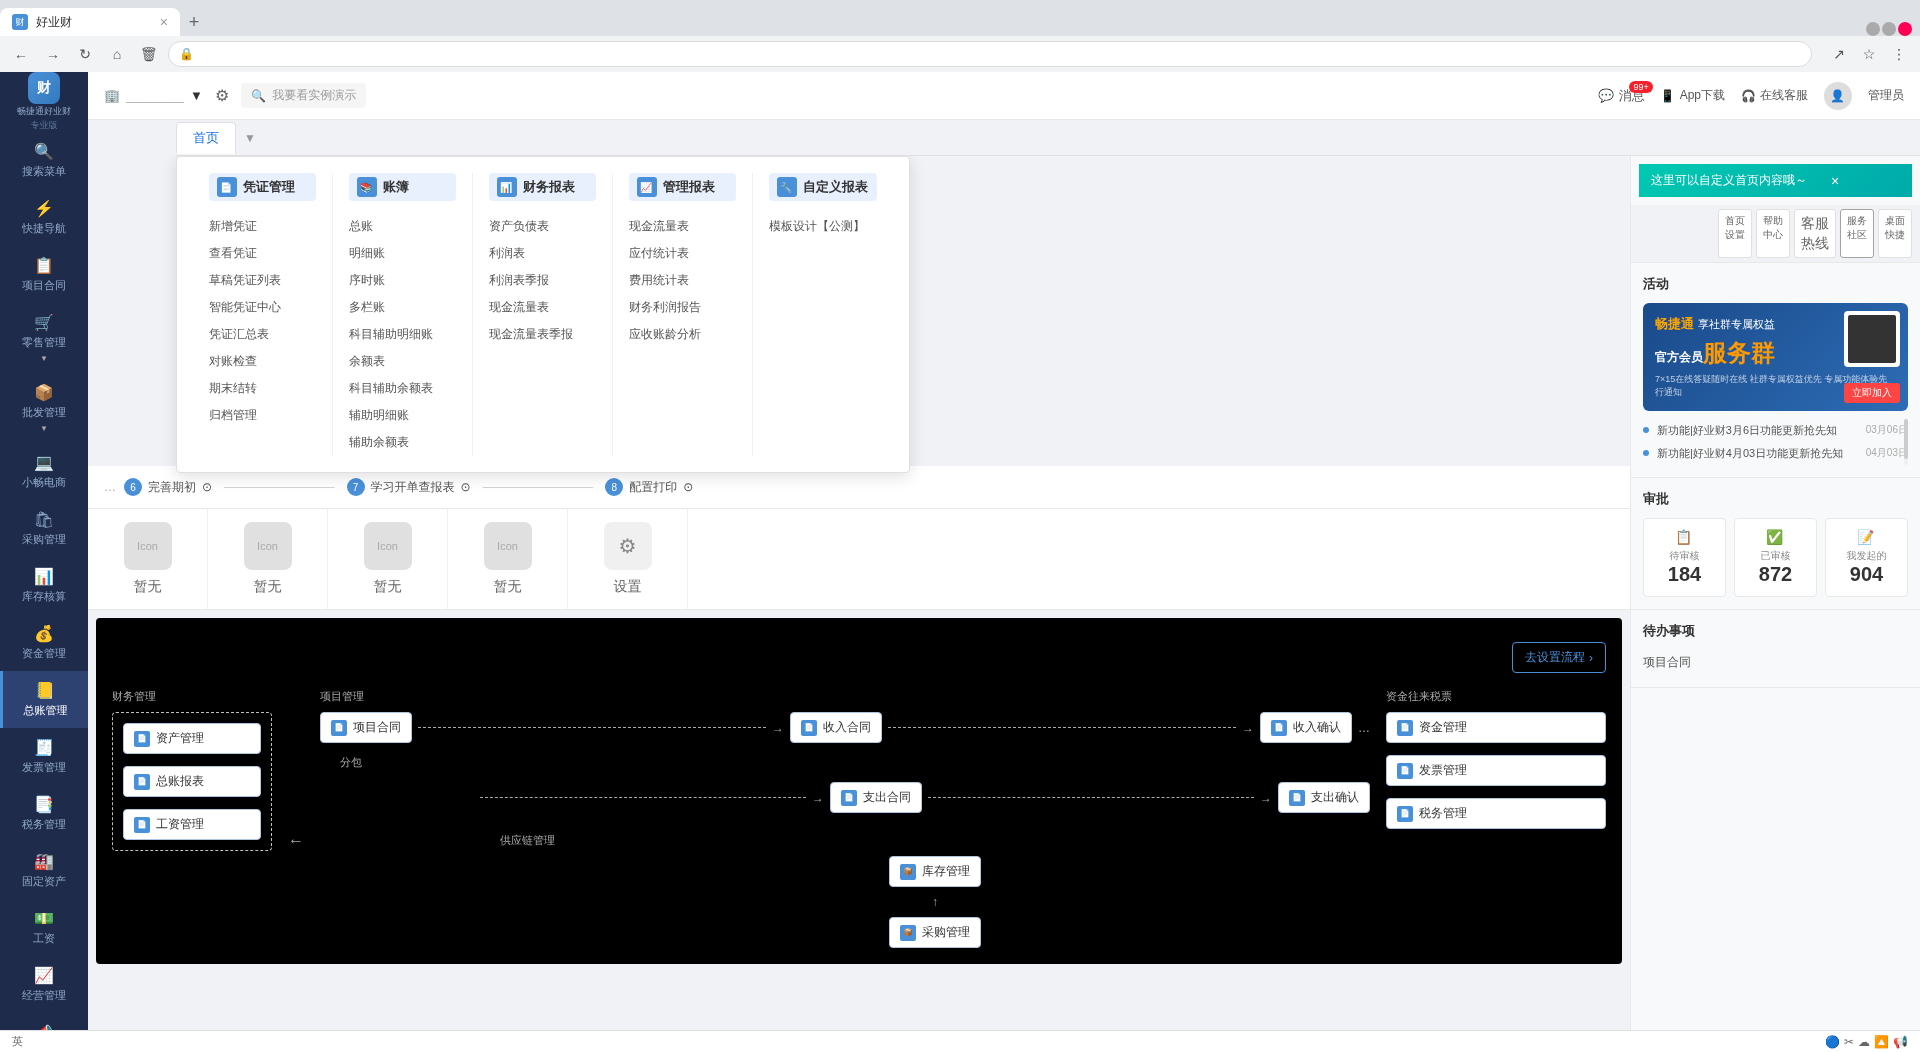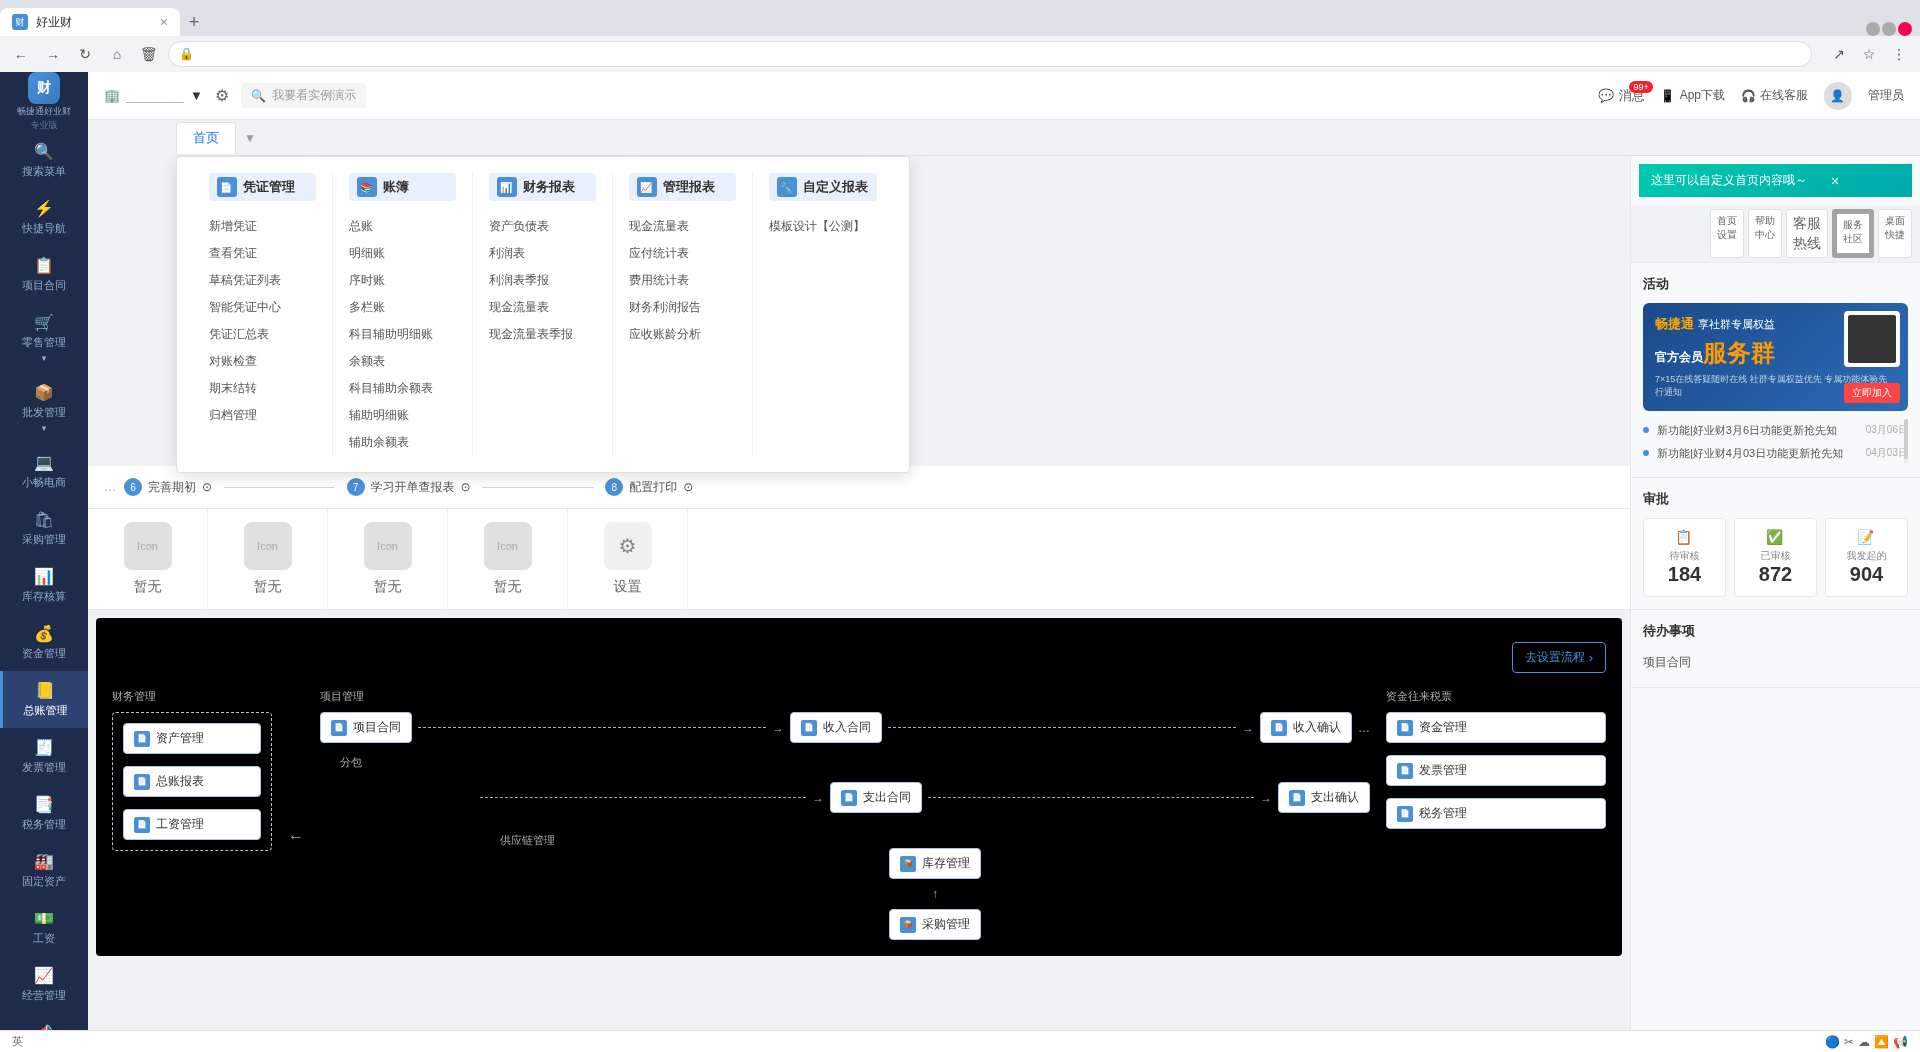--- a/index.html
+++ b/index.html
@@ -456,21 +456,21 @@
                       <span>支出合同</span>
                     </div>
                     <div style="flex:1;height:1px;border-top:1px dashed #aaa;"></div>
                     <div style="color:#aaa;">→</div>
                     <div class="process-box">
                       <div class="process-box-icon">📄</div>
                       <span>支出确认</span>
                     </div>
                   </div>
 
-                  <div style="display:flex;flex-direction:column;align-items:center;margin-left:180px;margin-top:8px;">
+                  <div style="display:flex;flex-direction:column;align-items:center;margin-left:180px;margin-top:8px;gap:8px;">
                     <div style="color:#aaa;font-size:11px;align-self:flex-start;margin-left:0;">供应链管理</div>
                     <div style="display:flex;flex-direction:column;align-items:center;gap:8px;">
                       <div class="process-box">
                         <div class="process-box-icon">📦</div>
                         <span>库存管理</span>
                       </div>
                       <div style="color:#aaa;">↑</div>
                       <div class="process-box">
                         <div class="process-box-icon">📦</div>
                         <span>采购管理</span>
@@ -508,21 +508,21 @@
           <div class="custom-tooltip" style="position:relative;right:auto;top:auto;">
             <span>这里可以自定义首页内容哦～</span>
             <span class="tooltip-close">×</span>
           </div>
         </div>
 
         <div style="display:flex;gap:4px;padding:4px 8px;background:#f0f2f5;border-bottom:1px solid #e8e8e8;justify-content:flex-end;">
           <div style="font-size:10px;color:#666;padding:4px 6px;background:#fff;border:1px solid #e0e0e0;border-radius:3px;cursor:pointer;text-align:center;line-height:1.4;">首页<br>设置</div>
           <div style="font-size:10px;color:#666;padding:4px 6px;background:#fff;border:1px solid #e0e0e0;border-radius:3px;cursor:pointer;text-align:center;line-height:1.4;">帮助<br>中心</div>
           <div style="font-size:14px;color:#666;padding:4px 6px;background:#fff;border:1px solid #e0e0e0;border-radius:3px;cursor:pointer;text-align:center;line-height:1.4;">客服<br>热线</div>
-          <div style="font-size:10px;color:#666;padding:4px 6px;background:#fff;border:5px solid #a3a3a3;border-radius:3px;cursor:pointer;text-align:center;line-height:1.4;">服务<br>社区</div>
+          <div style="font-size:10px;color:#666;padding:4px 6px;background:#fff;border:1px solid #a3a3a3;border-radius:3px;cursor:pointer;text-align:center;line-height:1.4;">服务<br>社区</div>
           <div style="font-size:10px;color:#666;padding:4px 6px;background:#fff;border:1px solid #e0e0e0;border-radius:3px;cursor:pointer;text-align:center;line-height:1.4;">桌面<br>快捷</div>
         </div>
 
         <div class="right-section">
           <div class="right-section-title">活动</div>
           <div class="activity-banner">
             <div style="display:flex;gap:8px;align-items:flex-start;">
               <div>
                 <div style="display:flex;gap:4px;align-items:center;">
                   <span style="color:#ffa500;font-size:13px;font-weight:bold;">畅捷通</span>

